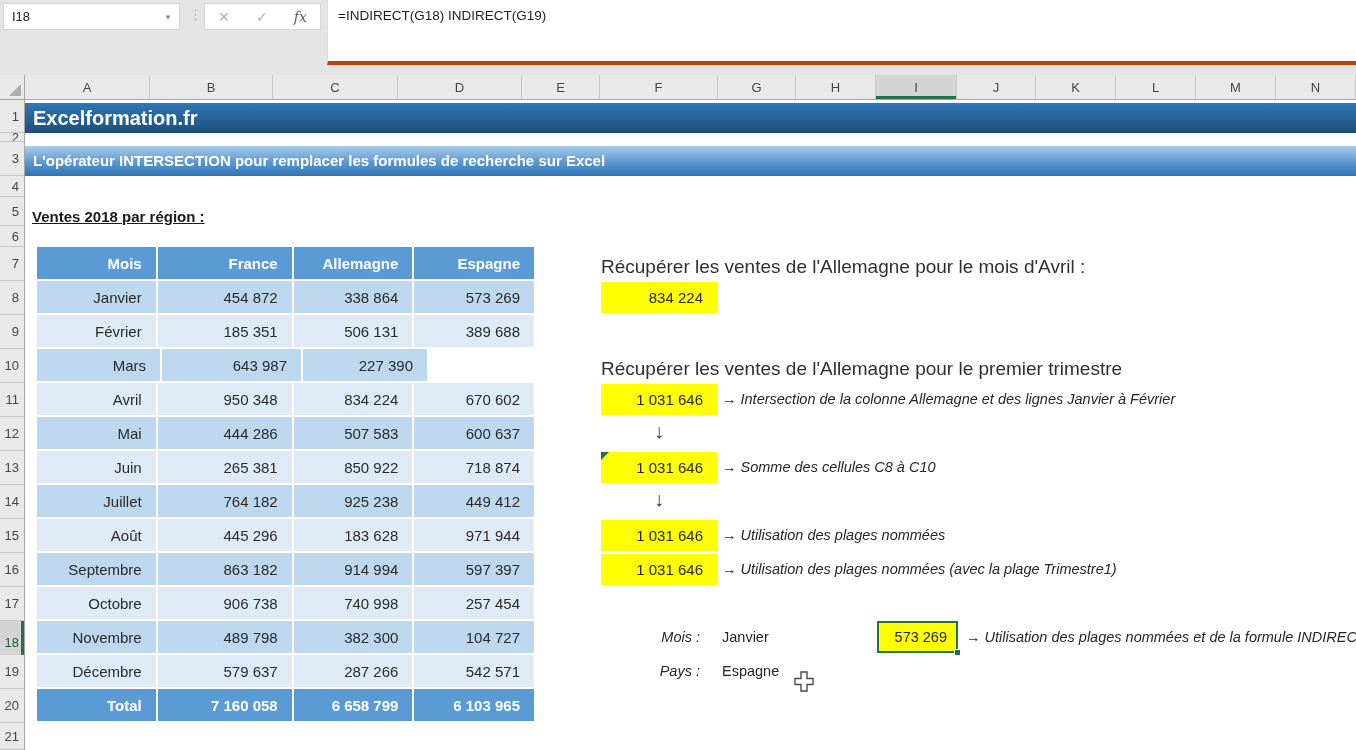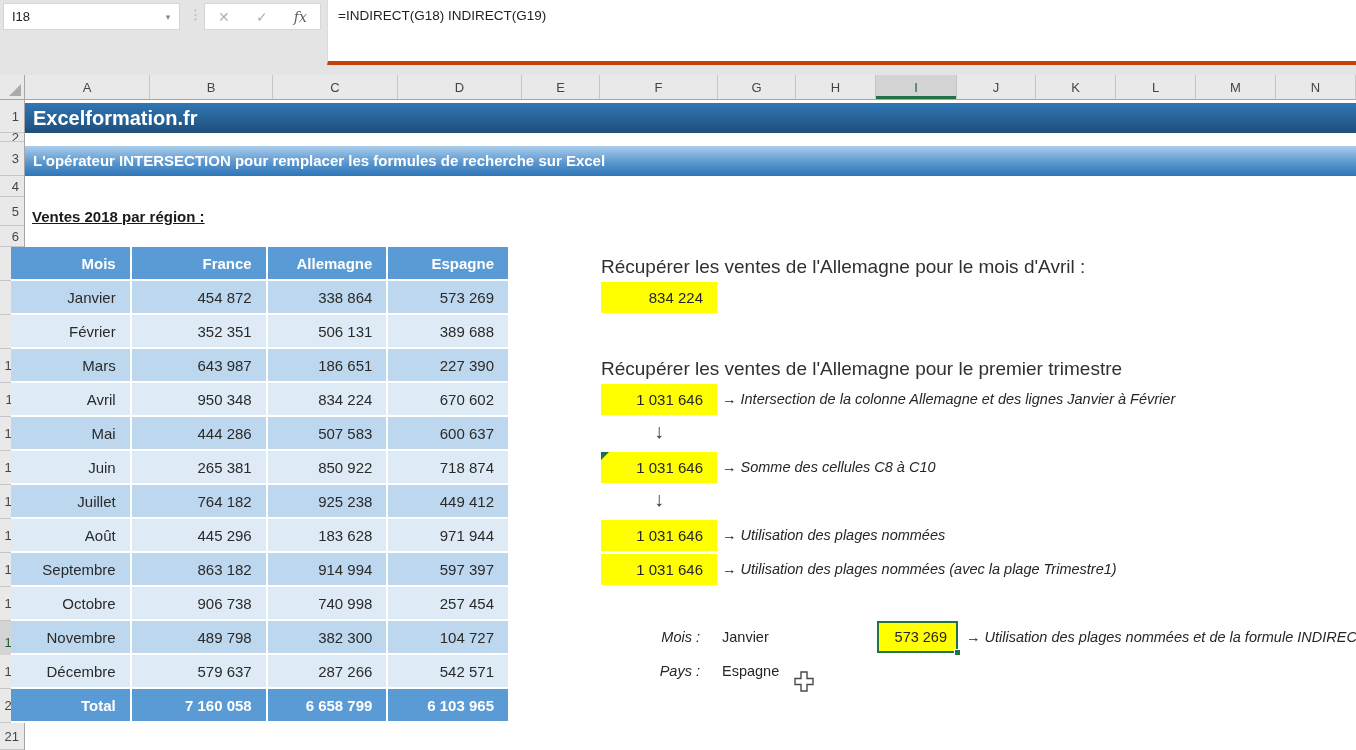--- a/index.html
+++ b/index.html
@@ -44,21 +44,21 @@
   .banner1 { position:absolute; left:25px; top:103px; width:1331px; height:30px;
              background:linear-gradient(#2f77b5, #1f4e79); color:#fff; font-weight:bold;
              font-size:20px; line-height:30px; padding-left:8px; }
   .banner2 { position:absolute; left:25px; top:146px; width:1331px; height:30px;
              background:linear-gradient(#aacdeb 0%, #5b97cf 55%, #2e75b6 100%); color:#fff;
              font-weight:bold; font-size:15px; line-height:30px; padding-left:8px; }
   .sectitle { position:absolute; left:32px; top:208px; font-size:15px; font-weight:bold;
               color:#1a1a1a; text-decoration:underline; }
 
   
-  .stable { position:absolute; left:11px; top:247px; width:497px; }
+  .stable { position:absolute; left:37px; top:247px; width:497px; }
   .trow { display:flex; height:34px; }
   .trow > div { display:flex; align-items:center; justify-content:flex-end;
                 padding-right:14px; font-size:15px; color:#2a2a2a;
                 border-right:2px solid #fff; border-bottom:2px solid #fff; }
   .trow > div:last-child { border-right:none; }
   .c0 { width:125px; } .c1 { width:141px; } .c2 { width:125px; } .c3 { width:124px; }
   .trow.hdr > div, .trow.tot > div { background:#5b9bd5; color:#fff; font-weight:bold; }
   .trow.d-odd  > div { background:#bdd7ee; }
   .trow.d-even > div { background:#deebf7; }
 
@@ -161,28 +161,27 @@
       <div class="c3">Espagne</div>
     </div>
     <div class="trow d-odd">
       <div class="c0">Janvier</div>
       <div class="c1">454 872</div>
       <div class="c2">338 864</div>
       <div class="c3">573 269</div>
     </div>
     <div class="trow d-even">
       <div class="c0">Février</div>
-      <div class="c1">352 351</div>
+      <div class="c1">185 351</div>
       <div class="c2">506 131</div>
       <div class="c3">389 688</div>
     </div>
     <div class="trow d-odd">
       <div class="c0">Mars</div>
       <div class="c1">643 987</div>
-      <div class="c2">186 651</div>
       <div class="c3">227 390</div>
     </div>
     <div class="trow d-even">
       <div class="c0">Avril</div>
       <div class="c1">950 348</div>
       <div class="c2">834 224</div>
       <div class="c3">670 602</div>
     </div>
     <div class="trow d-odd">
       <div class="c0">Mai</div>

